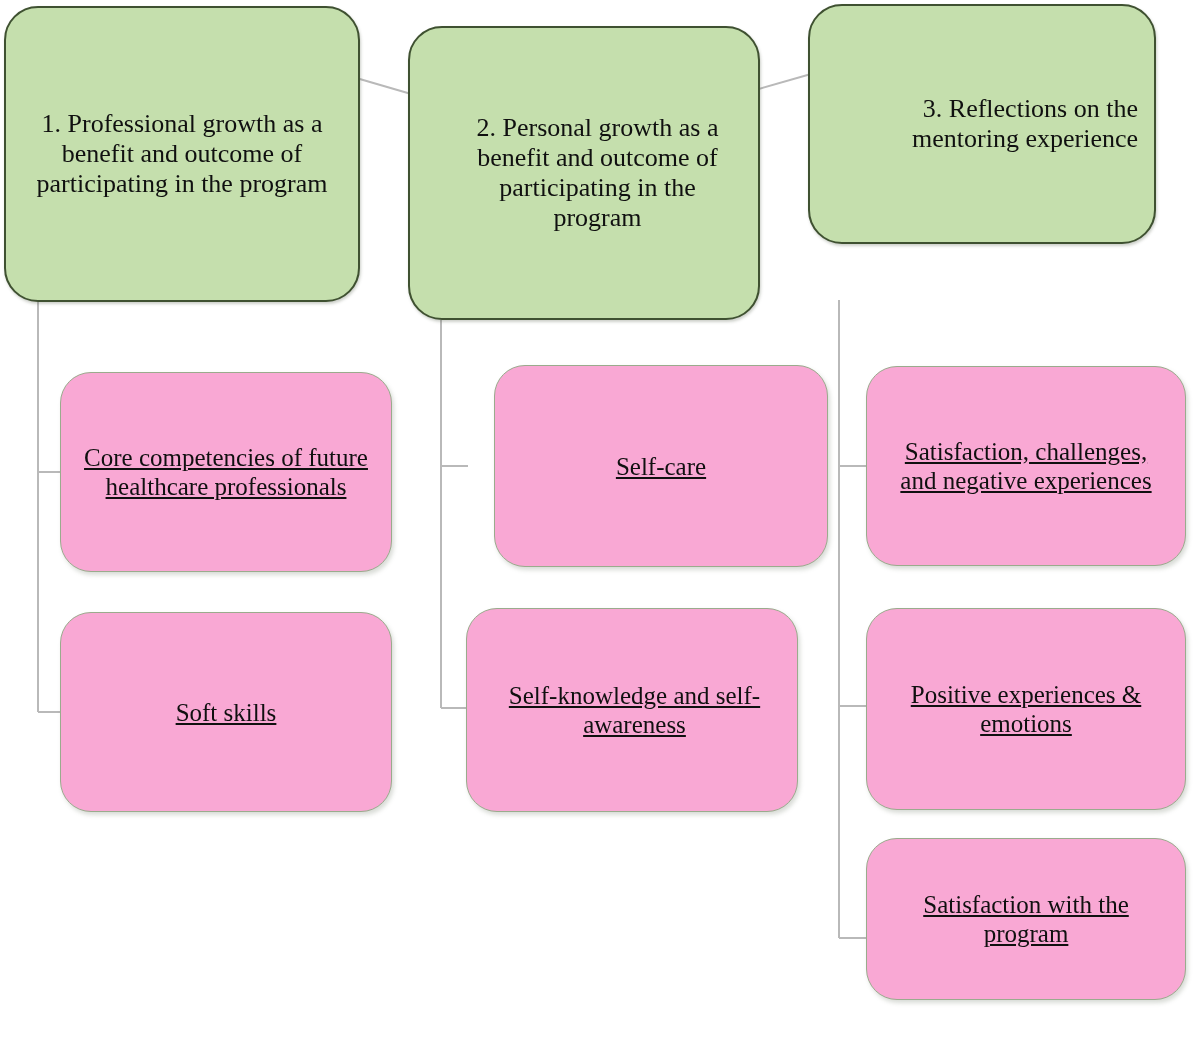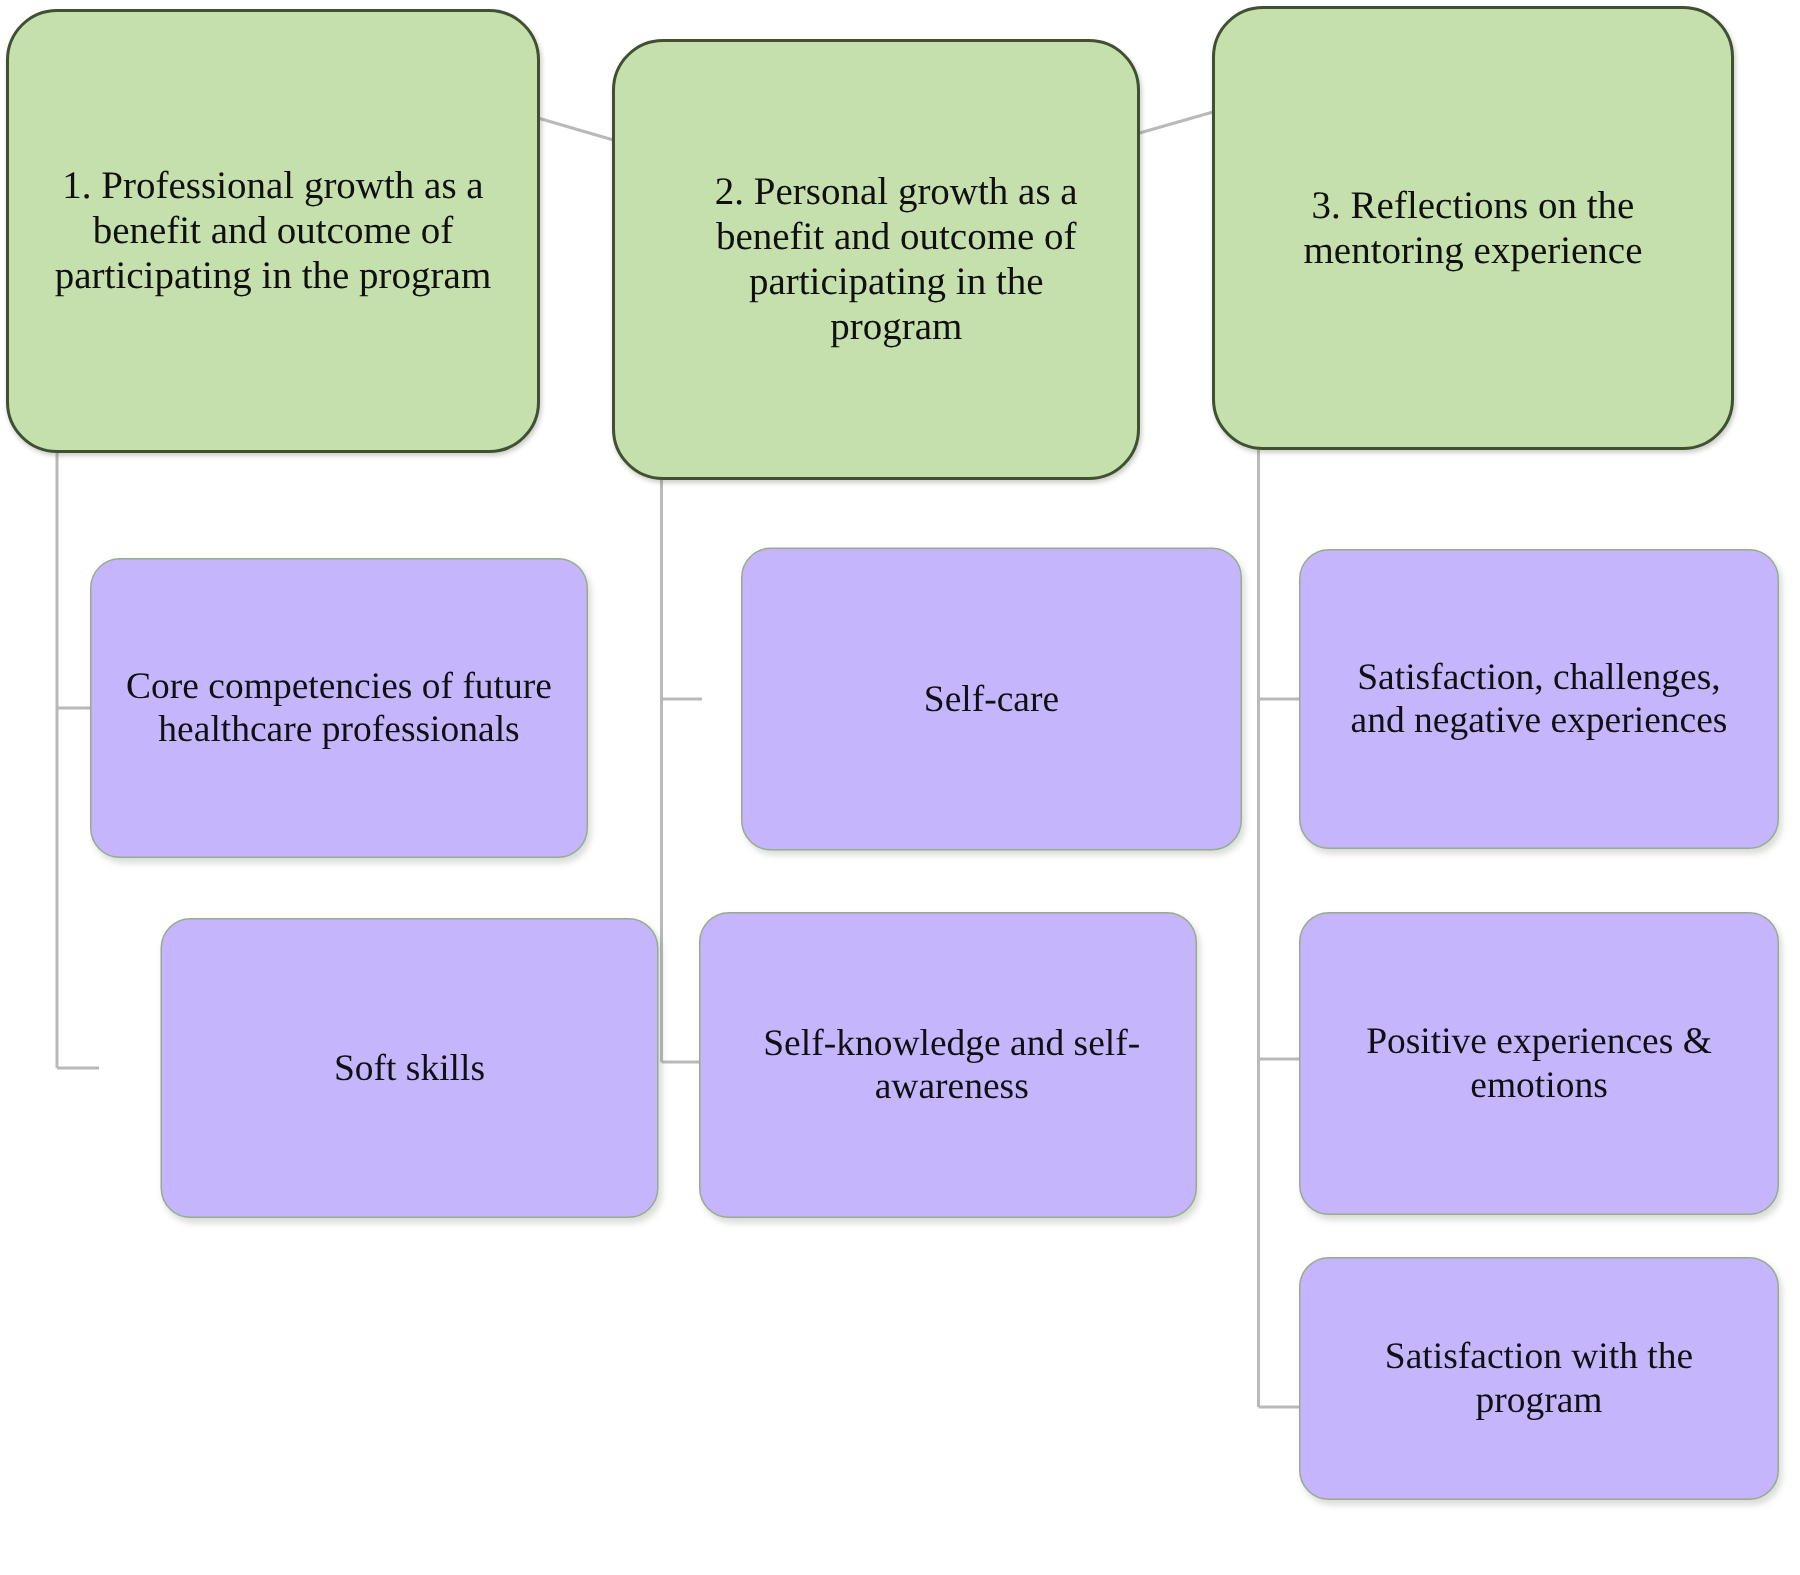--- a/index.html
+++ b/index.html
@@ -37,26 +37,27 @@
   }
   .node-theme {
     background: #c5dfad;
     border: 2px solid #3f5131;
     border-radius: 34px;
     font-size: 26px;
     padding: 10px 16px;
     box-shadow: 1px 2px 3px rgba(90,100,80,0.30);
   }
   .node-sub {
-    background: #c4b5fd;
+    background: #f9a8d4;
     border: 1.5px solid #9aab8d;
-    border-radius: 20px;
+    border-radius: 31px;
     font-size: 25px;
     padding: 10px 18px;
     box-shadow: 2px 3px 4px rgba(120,130,110,0.28);
+    text-decoration: underline;
   }
   .node-text {
     display: block;
     width: 100%;
   }
 </style>
 </head>
 <body>
 
 <div id="diagram-root">
@@ -75,35 +76,35 @@
       <line x1="346" y1="75" x2="418" y2="96" stroke="#b9b9b9" stroke-width="2"></line>
       <line x1="748" y1="92" x2="818" y2="72" stroke="#b9b9b9" stroke-width="2"></line>
     </svg>
 
   <div class="node node-theme" style="left: 4px; top: 6px; width: 356px; height: 296px;">
     <span class="node-text">1. Professional growth as a benefit and outcome of participating in the program</span>
   </div>
   <div class="node node-sub" style="left: 60px; top: 372px; width: 332px; height: 200px;">
     <span class="node-text">Core competencies of future healthcare professionals</span>
   </div>
-  <div class="node node-sub" style="left: 60px; top: 612px; width: 332px; height: 200px; margin-left: 47px;">
+  <div class="node node-sub" style="left: 60px; top: 612px; width: 332px; height: 200px;">
     <span class="node-text">Soft skills</span>
   </div>
 
   <div class="node node-theme" style="left: 408px; top: 26px; width: 352px; height: 294px; padding-left: 43px;">
     <span class="node-text">2. Personal growth as a benefit and outcome of participating in the program</span>
   </div>
   <div class="node node-sub" style="left: 462px; top: 365px; width: 334px; height: 202px; margin-left: 32px;">
     <span class="node-text">Self-care</span>
   </div>
   <div class="node node-sub" style="left: 466px; top: 608px; width: 332px; height: 204px; padding-left: 23px;">
     <span class="node-text">Self-knowledge and self-awareness</span>
   </div>
 
-  <div class="node node-theme" style="left: 808px; top: 4px; width: 348px; height: 296px;">
+  <div class="node node-theme" style="left: 808px; top: 4px; width: 348px; height: 240px; text-align: right;">
     <span class="node-text">3. Reflections on the mentoring experience</span>
   </div>
   <div class="node node-sub" style="left: 866px; top: 366px; width: 320px; height: 200px;">
     <span class="node-text">Satisfaction, challenges, and negative experiences</span>
   </div>
   <div class="node node-sub" style="left: 866px; top: 608px; width: 320px; height: 202px; justify-content: center;">
     <span class="node-text">Positive experiences &amp; emotions</span>
   </div>
   <div class="node node-sub" style="left: 866px; top: 838px; width: 320px; height: 162px;">
     <span class="node-text">Satisfaction with the program</span>

